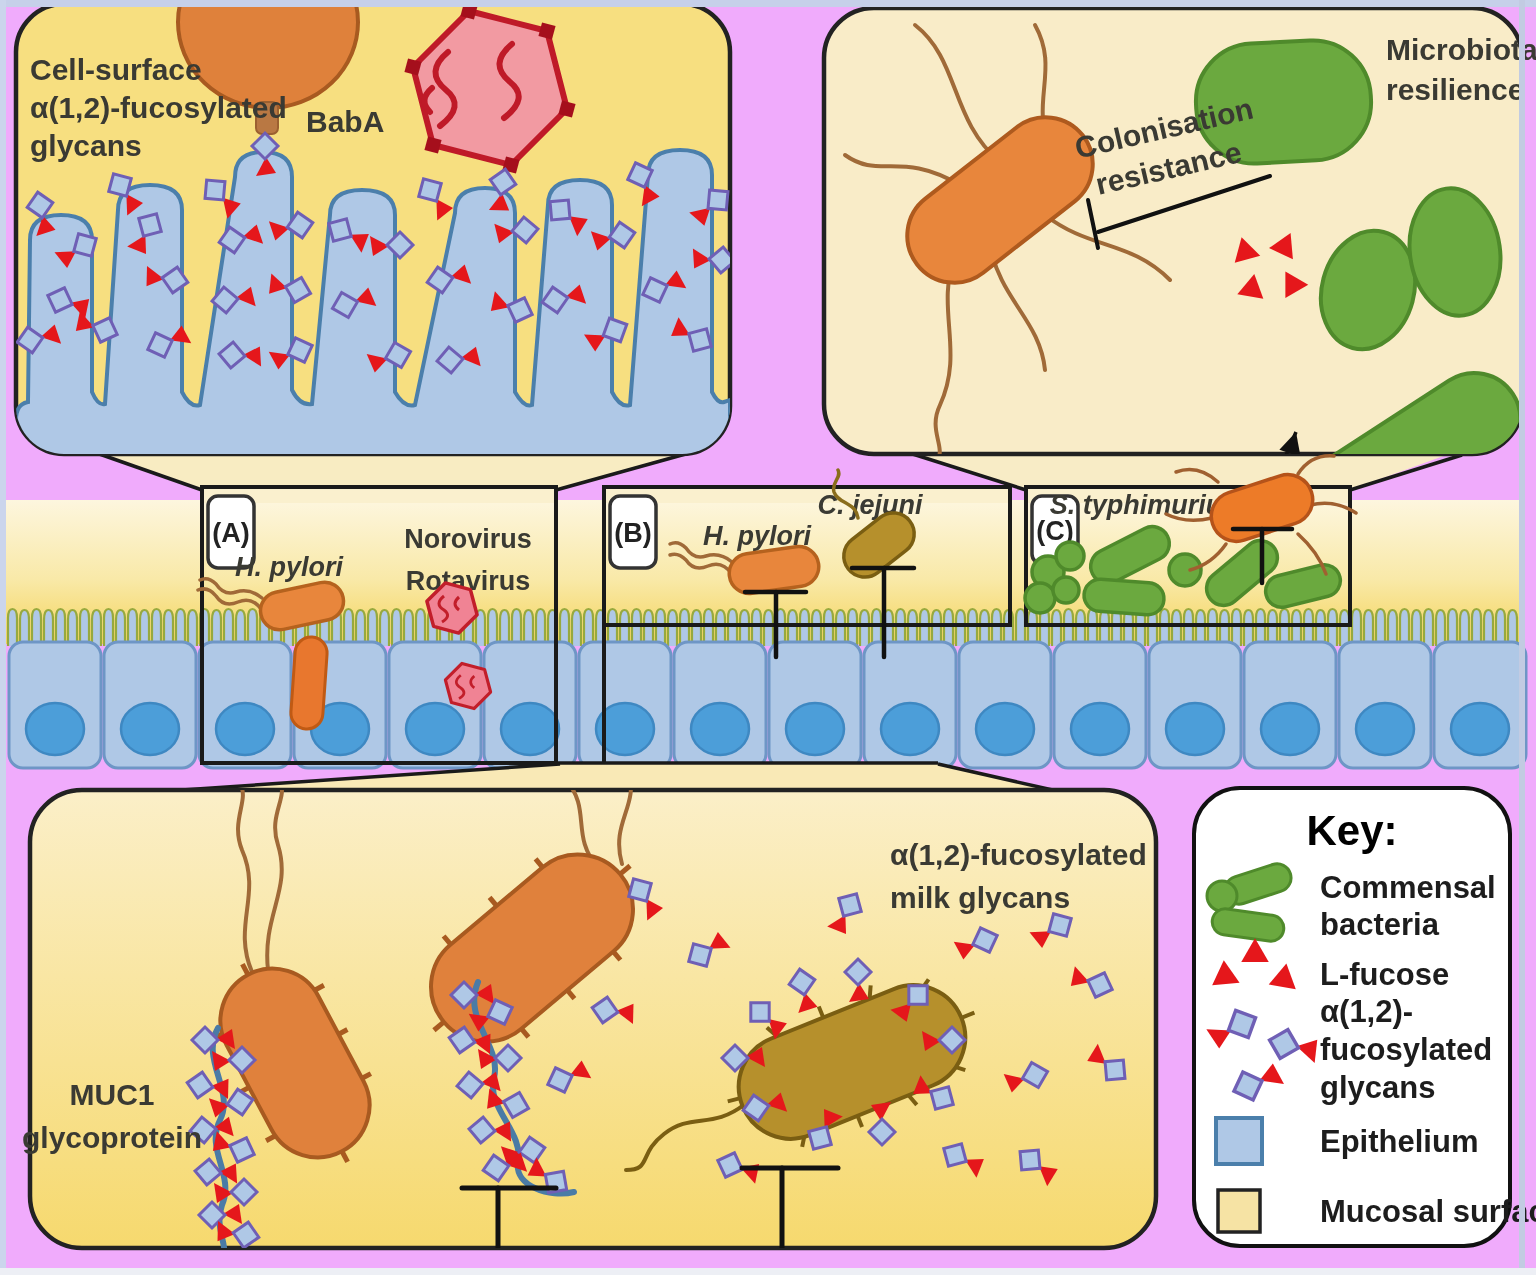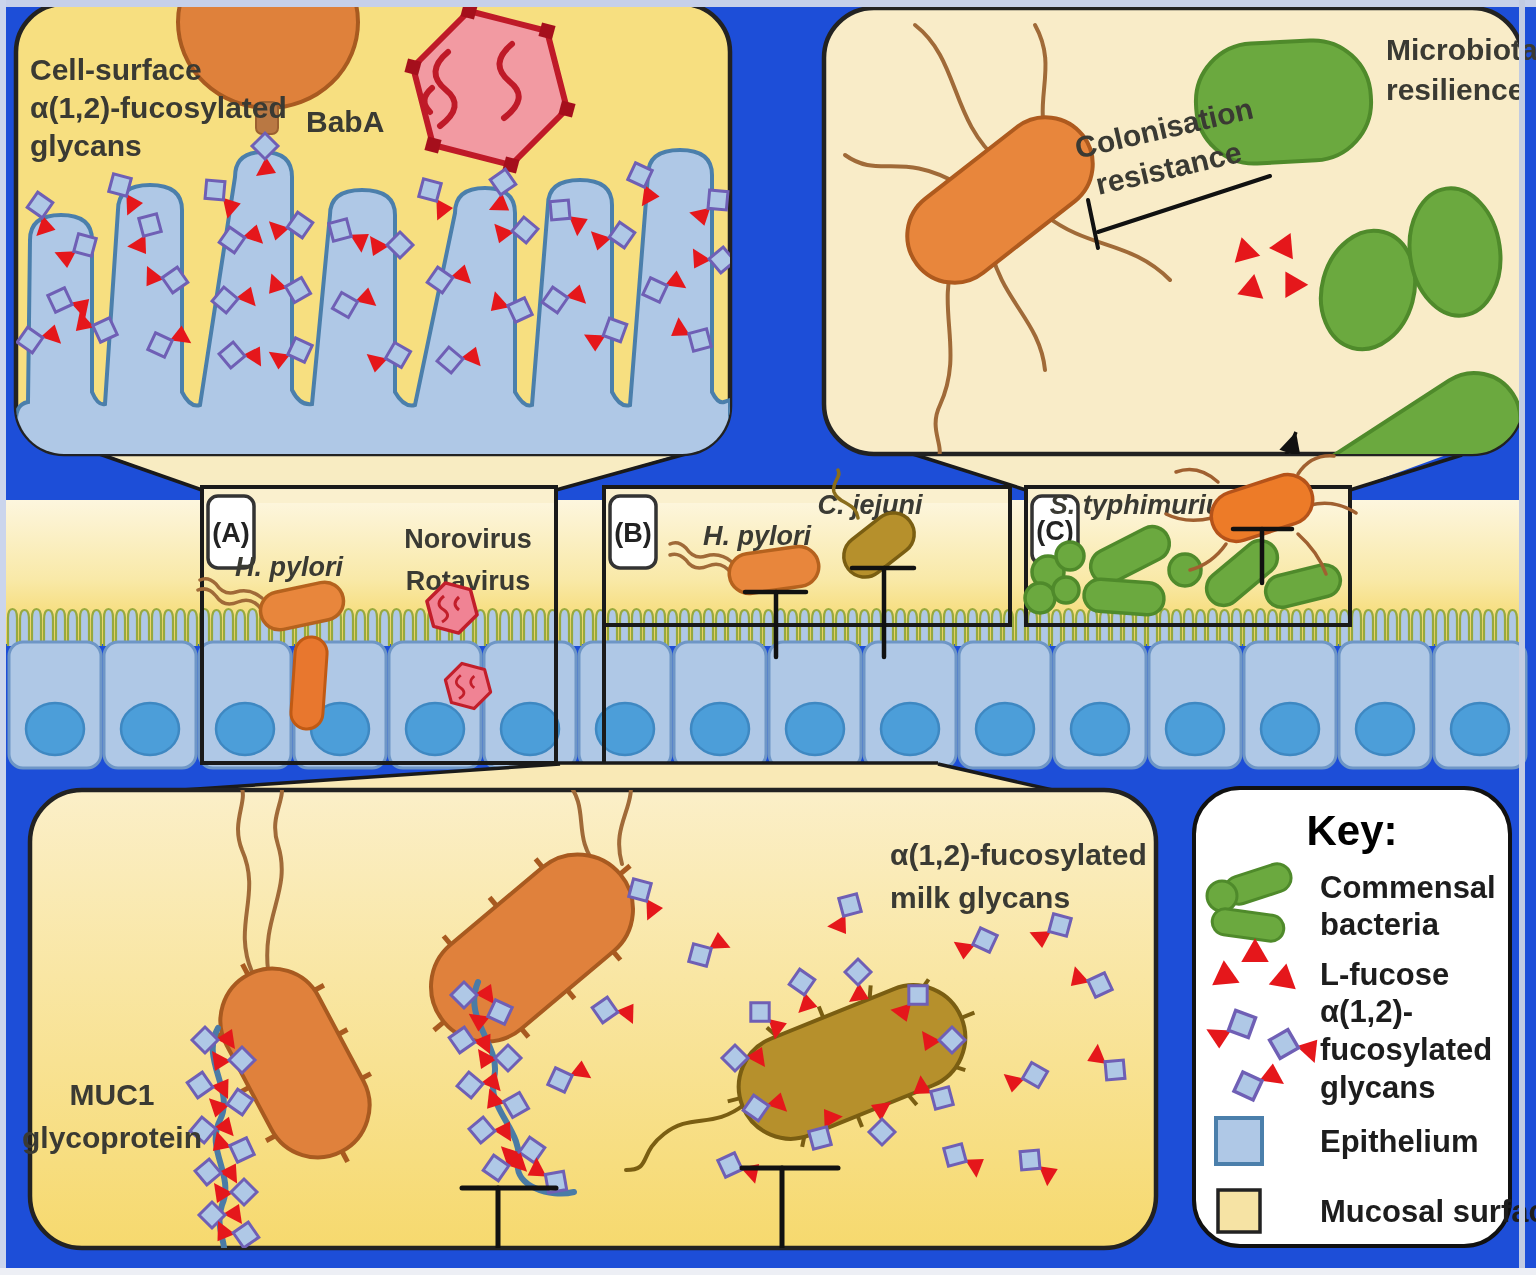--- a/index.html
+++ b/index.html
@@ -1,16 +1,16 @@
 <!DOCTYPE html>
 <html><head>
 <meta charset="utf-8">
 <style>
   html,body{margin:0;padding:0;background:#fff;}
-  #stage{width:1536px;height:1275px;position:relative;background:#1d4ed8;overflow:hidden;}
+  #stage{width:1536px;height:1275px;position:relative;background:#f0abfc;overflow:hidden;}
   svg{display:block;}
   text{font-family:"Liberation Sans",sans-serif;fill:#3a3a33;}
   .lbl{font-size:30px;font-weight:600;}
   .lbl-sm{font-size:27px;font-weight:600;}
   .ital{font-style:italic;}
   .badge-t{font-size:27px;font-weight:700;fill:#222;}
   .key-lbl{font-size:31px;font-weight:600;fill:#1d1d1d;}
   .key-title{font-size:42px;font-weight:700;fill:#000;}
 </style>
 </head>

